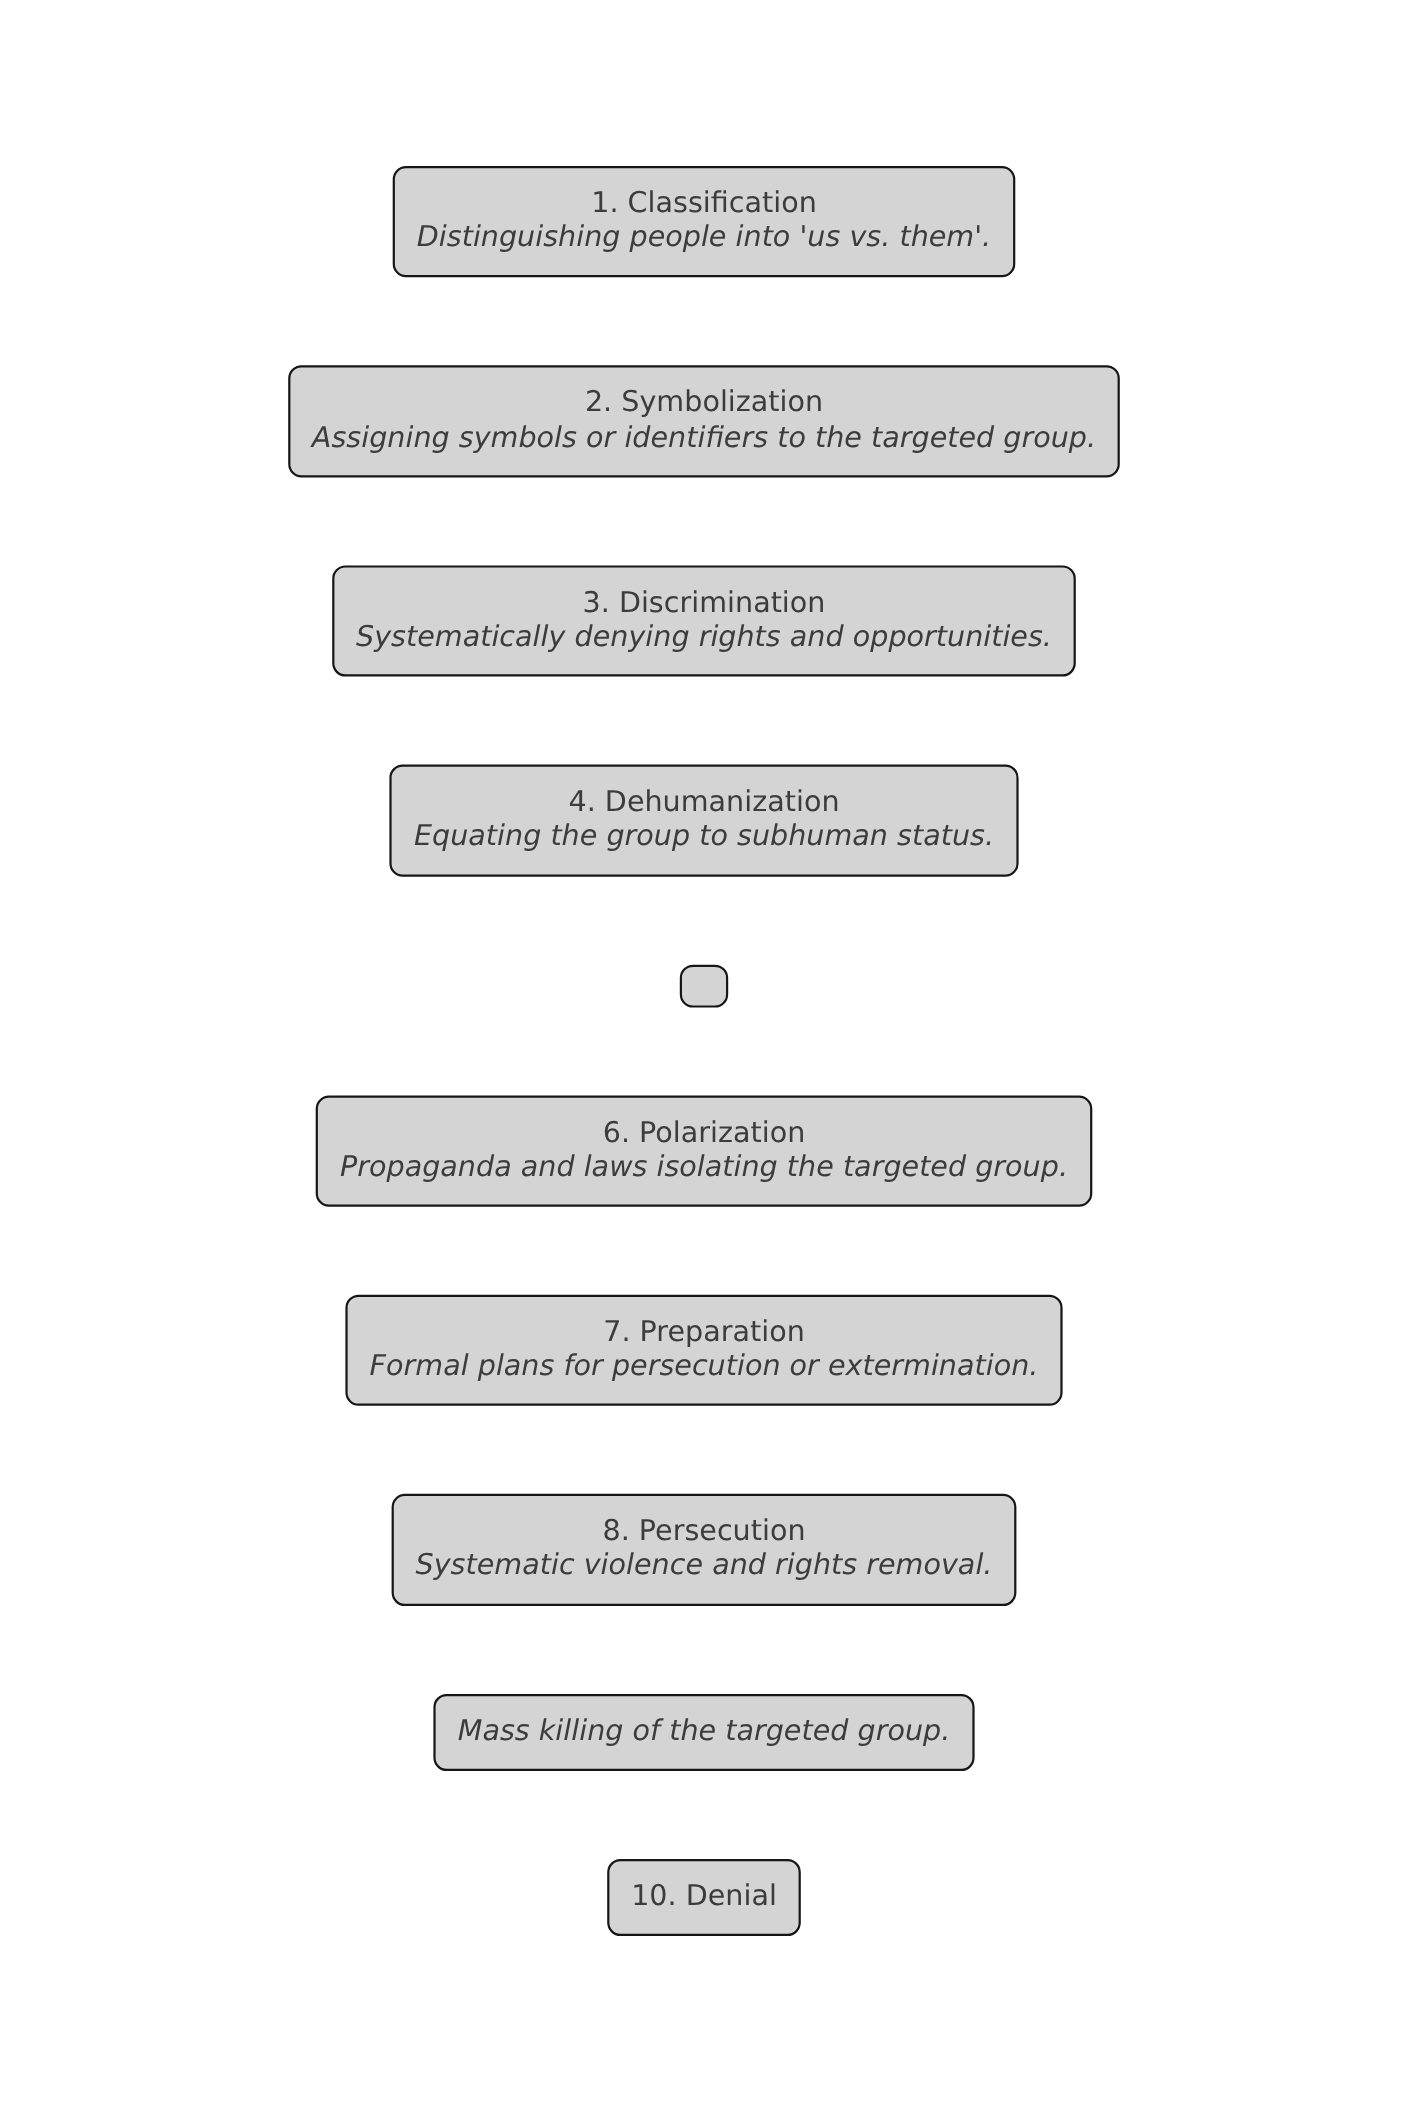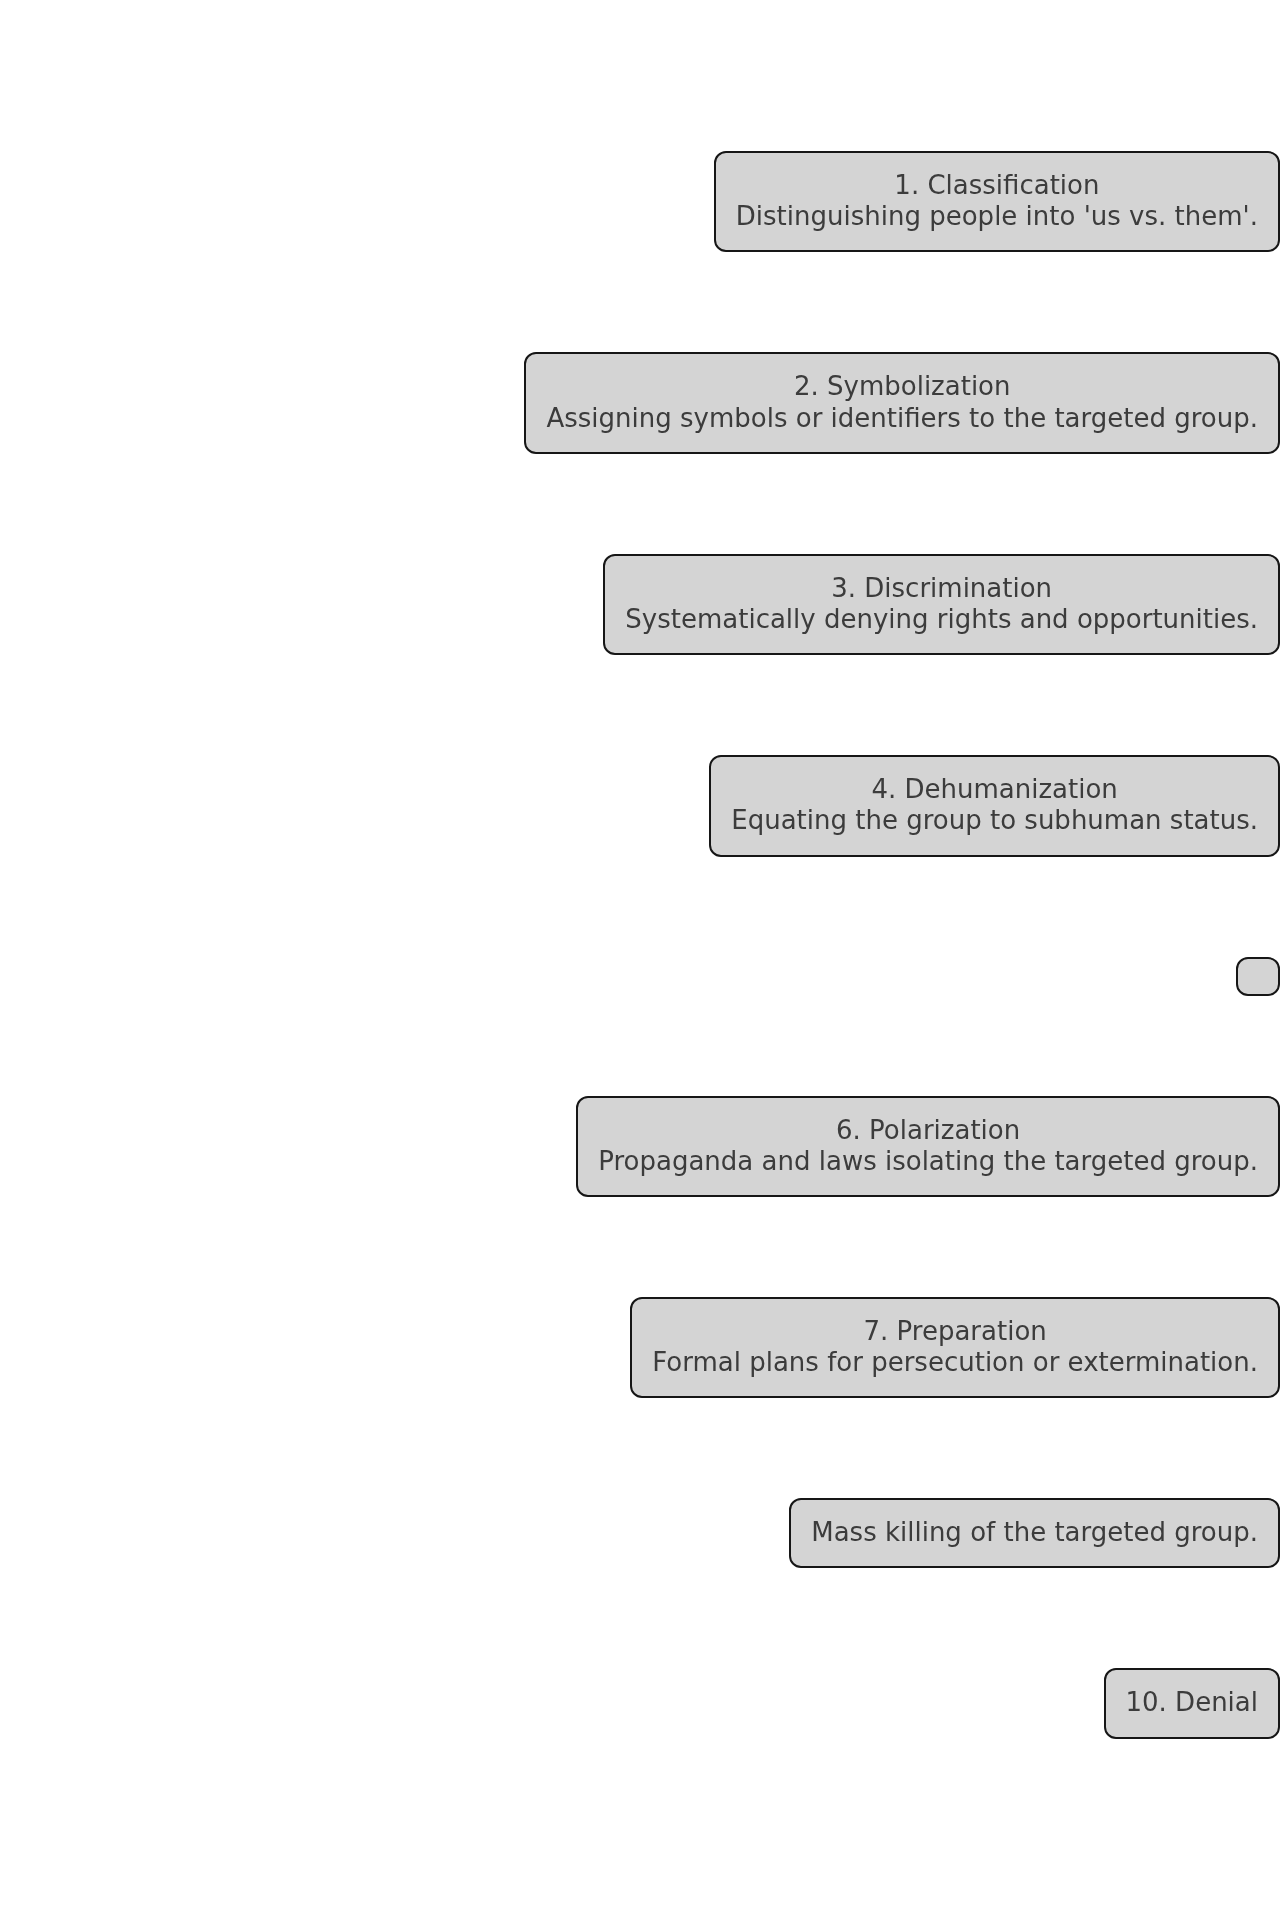--- a/index.html
+++ b/index.html
@@ -11,42 +11,43 @@
     width: 1280px;
     height: 1923px;
     overflow: hidden;
     font-family: "DejaVu Sans", "Liberation Sans", sans-serif;
   }
   .canvas {
     width: 1280px;
     height: 1923px;
     display: flex;
     flex-direction: column;
-    align-items: flex-end;
+    align-items: center;
     box-sizing: border-box;
     padding-top: 151px;
-    gap: 100px;
+    gap: 80px;
     background: #ffffff;
   }
   .stage-box {
     background: #d4d4d4;
     border: 2.5px solid #161616;
     border-radius: 12px;
     padding: 17px 20px 18px 20px;
     text-align: center;
     color: #3c3c3c;
     font-size: 26px;
     line-height: 1.2;
     white-space: nowrap;
   }
   .stage-title {
     display: block;
   }
   .stage-desc {
     display: block;
+    font-style: italic;
   }
 </style>
 </head>
 <body>
 
 <div class="canvas">
 
   <div class="stage-box">
     <span class="stage-title">1. Classification</span>
     <span class="stage-desc">Distinguishing people into 'us vs. them'.</span>
@@ -73,20 +74,24 @@
   <div class="stage-box">
     <span class="stage-title">6. Polarization</span>
     <span class="stage-desc">Propaganda and laws isolating the targeted group.</span>
   </div>
 
   <div class="stage-box">
     <span class="stage-title">7. Preparation</span>
     <span class="stage-desc">Formal plans for persecution or extermination.</span>
   </div>
 
+  <div class="stage-box">
+    <span class="stage-title">8. Persecution</span>
+    <span class="stage-desc">Systematic violence and rights removal.</span>
+  </div>
 
   <div class="stage-box">
     <span class="stage-desc">Mass killing of the targeted group.</span>
   </div>
 
   <div class="stage-box">
     <span class="stage-title">10. Denial</span>
   </div>
 
 </div>

